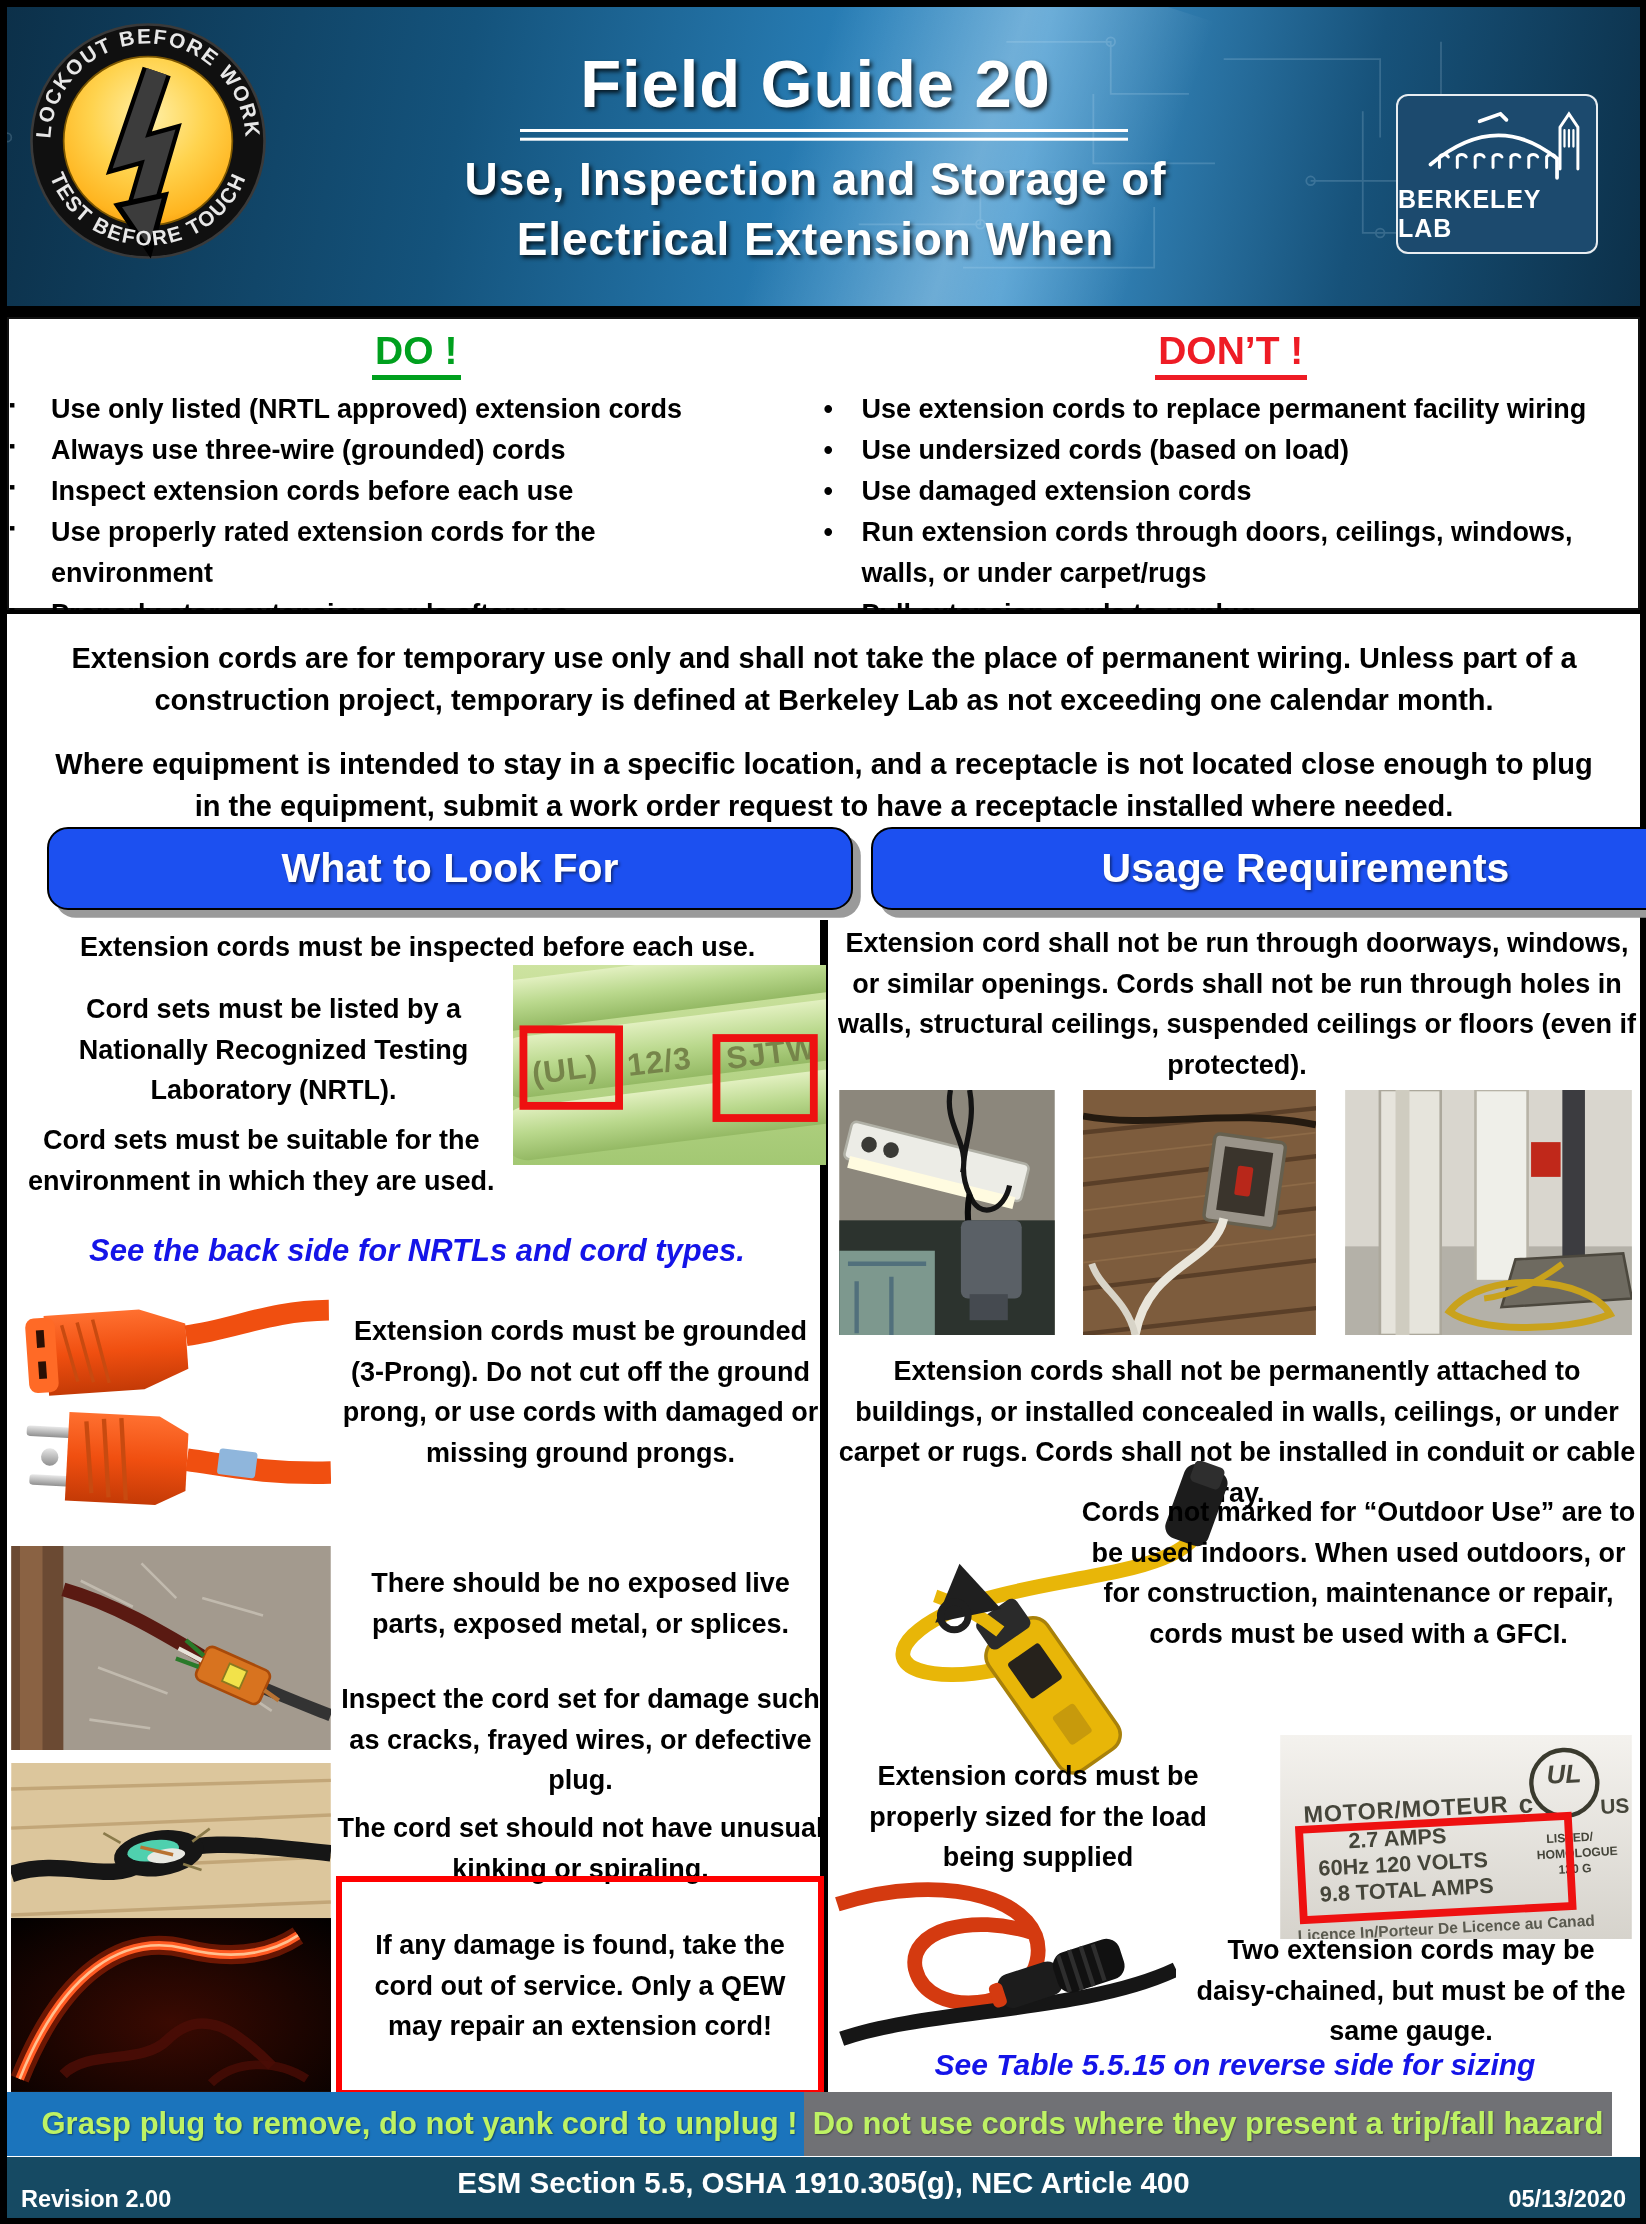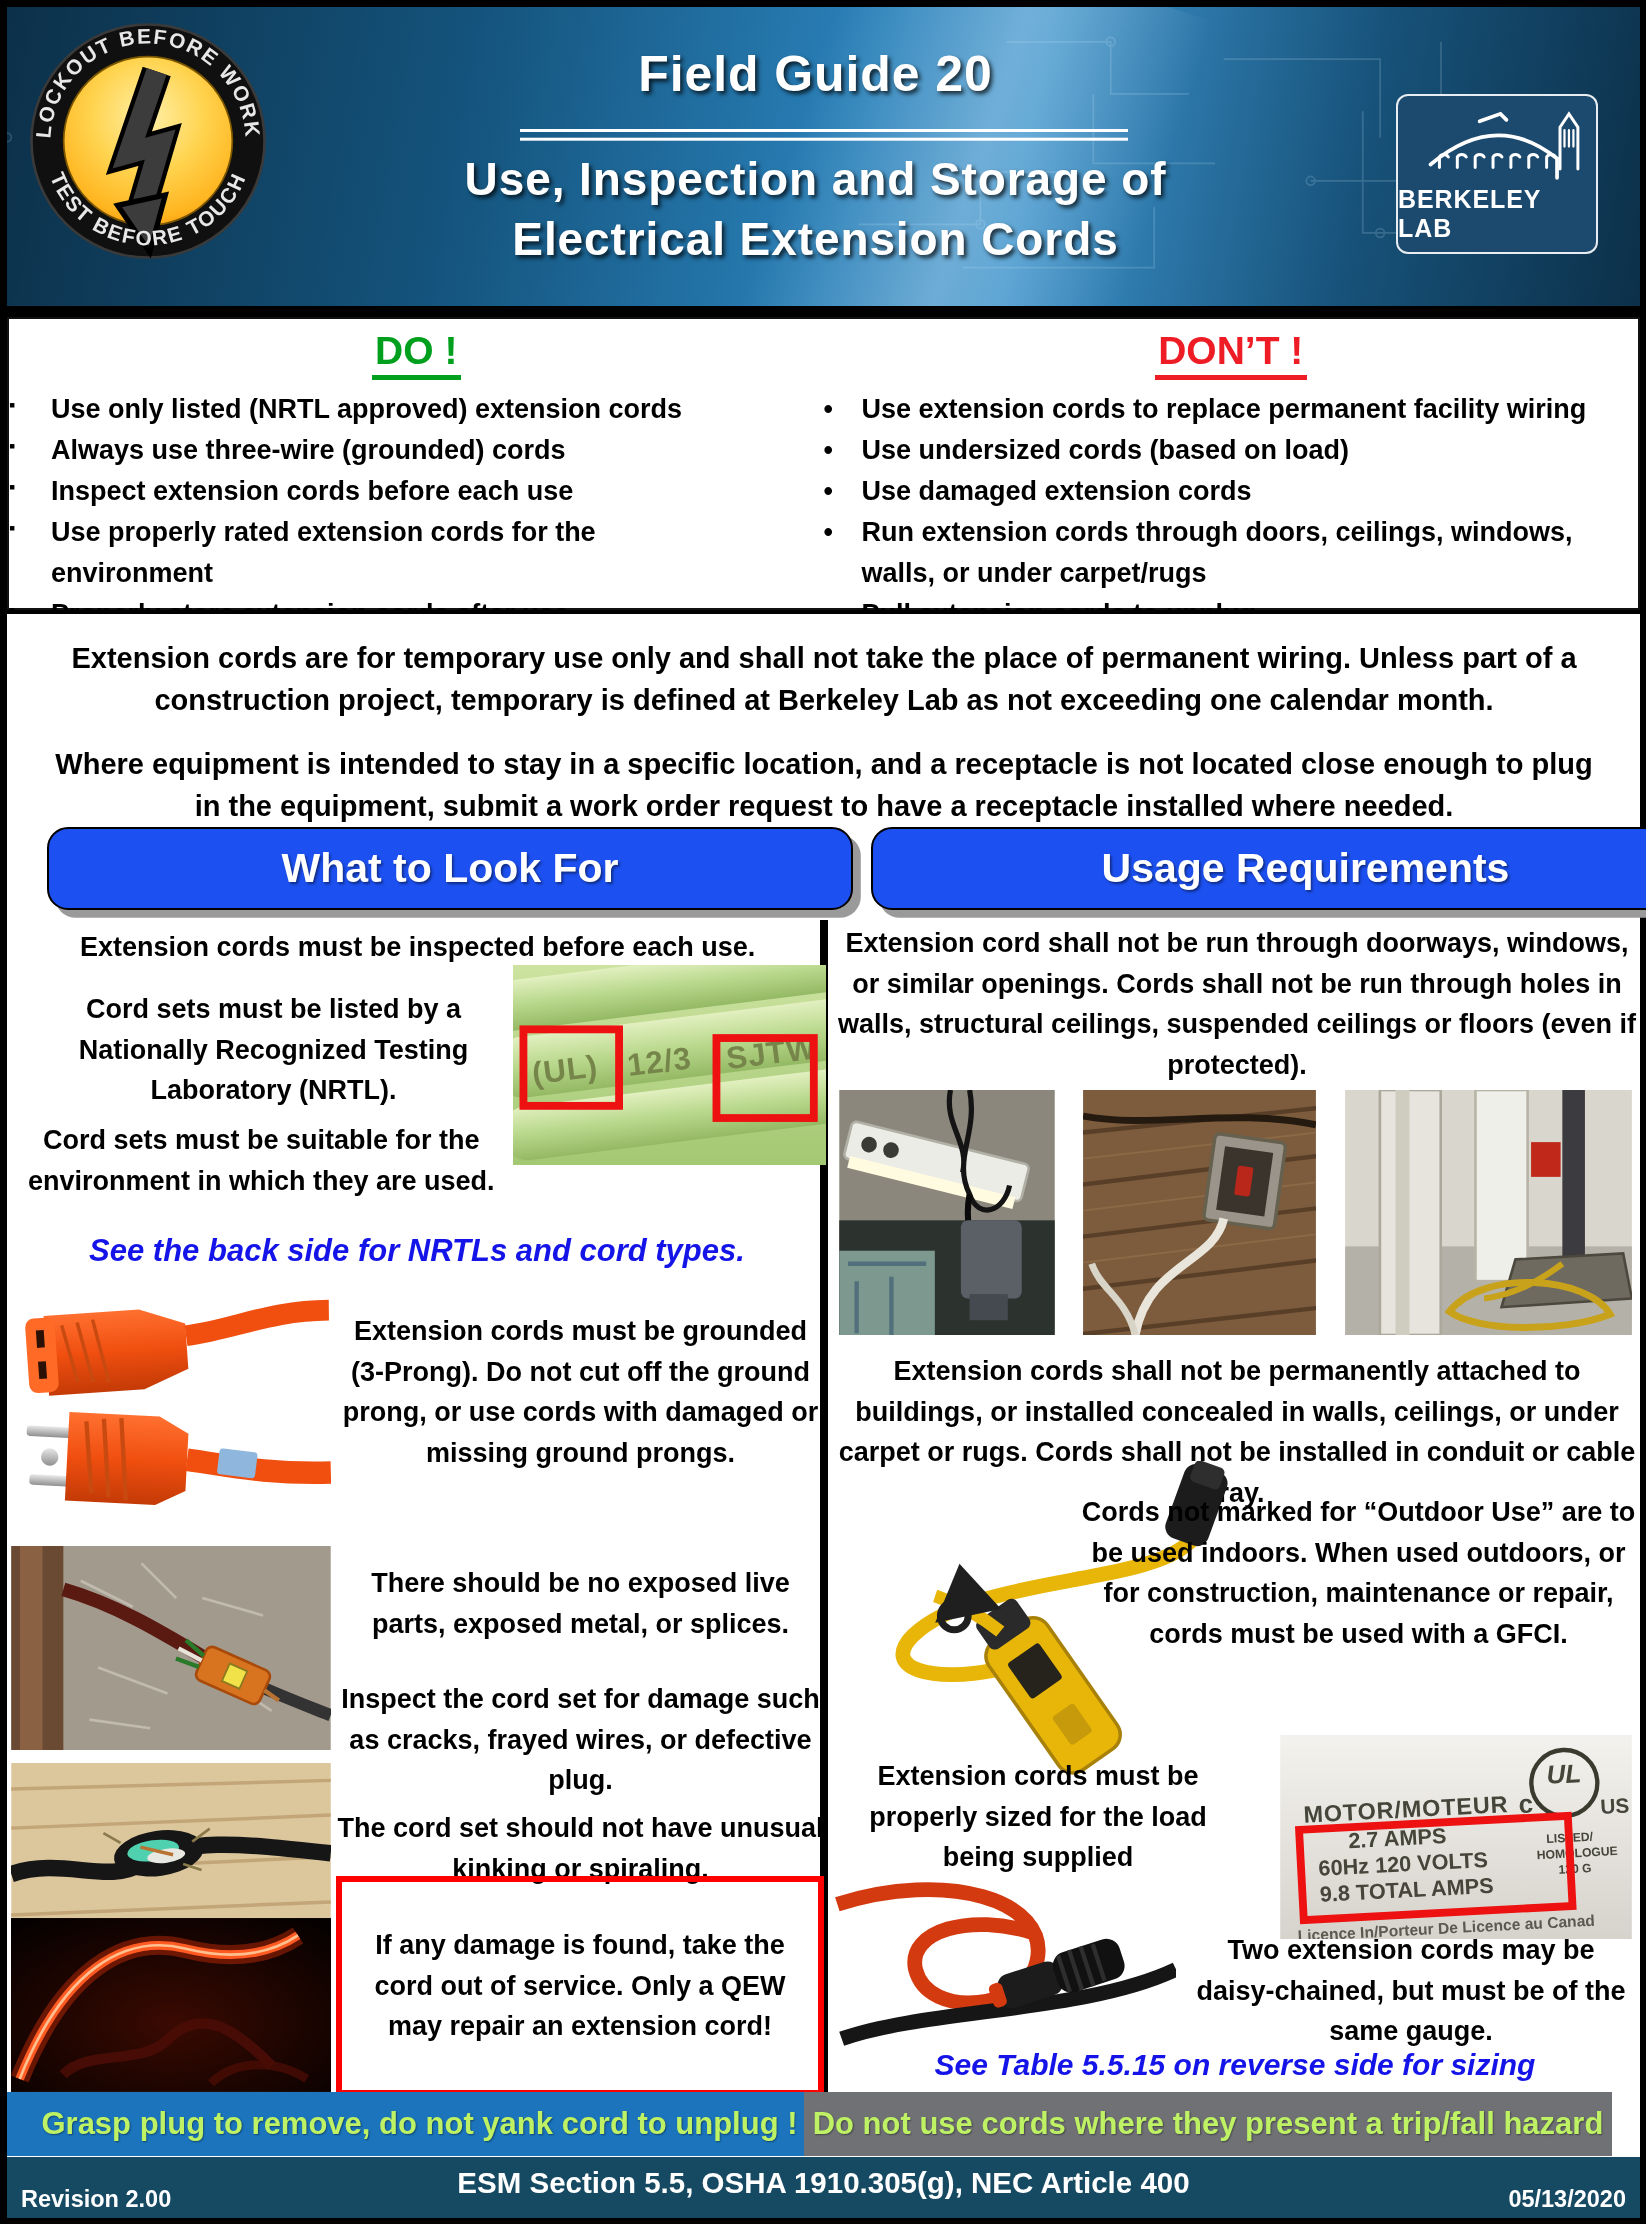--- a/index.html
+++ b/index.html
@@ -6,21 +6,21 @@
   .page{position:relative;width:1647px;height:2225px;background:#000;overflow:hidden;
         font-family:"Liberation Sans",sans-serif;font-weight:bold;color:#000;}
   .abs{position:absolute;}
   .txt{position:absolute;font-weight:bold;text-align:center;}
 
   
   .header{position:absolute;left:7px;top:7px;width:1633px;height:299px;
           background:linear-gradient(100deg,#0c3049 0%,#14537c 28%,#2a81ba 52%,#3c93cc 62%,#17527a 82%,#0c3049 100%);
           overflow:hidden;}
   .hdr-title{position:absolute;left:287px;top:38px;width:1043px;text-align:center;
-             font-size:50px;color:#fff;text-shadow:2.6px 2.6px 4.3px rgba(0,0,0,0.75);letter-spacing:0.9px;}
+             font-size:67px;color:#fff;text-shadow:2.6px 2.6px 4.3px rgba(0,0,0,0.75);letter-spacing:0.9px;}
   .hdr-sep{position:absolute;left:513px;top:122px;width:608px;height:2.6px;background:#fff;box-shadow:0 8.7px 0 #fff;}
   .hdr-sub{position:absolute;left:287px;top:143px;width:1043px;text-align:center;
            font-size:46px;line-height:1.3;color:#fff;text-shadow:2.6px 2.6px 4.3px rgba(0,0,0,0.75);letter-spacing:0.9px;}
   .badge{position:absolute;left:21px;top:14px;width:240px;height:240px;}
   .lablogo{position:absolute;left:1389px;top:87px;width:202px;height:160px;background:#1c4a6e;
            border:2.6px solid rgba(255,255,255,0.9);border-radius:12px;box-sizing:border-box;
            display:flex;flex-direction:column;align-items:center;justify-content:flex-end;padding-bottom:8.7px;}
   .lablogo-text{color:#fff;font-size:25px;letter-spacing:0.9px;}
 
   
@@ -115,21 +115,21 @@
       </text>
       <text font-size="24" fill="#e8e8e8" letter-spacing="2">
         <textPath href="#arcB" startOffset="50%" text-anchor="middle">TEST BEFORE TOUCH</textPath>
       </text>
     </svg>
 
     <div class="hdr-title">Field Guide 20</div>
     <div class="hdr-sep"></div>
     <div class="hdr-sub">
       <div>Use, Inspection and Storage of</div>
-      <div>Electrical Extension Cords</div>
+      <div>Electrical Extension When</div>
     </div>
 
     <div class="lablogo">
       <svg width="183" height="101" viewBox="0 0 224 120">
         <g stroke="#fff" fill="none" stroke-width="5" stroke-linecap="round">
           <path d="M22,92 Q110,18 192,84"></path>
           <path d="M88,34 l28,-10 l8,8"></path>
           <g stroke-width="4">
             <path d="M34,96 v-14 a7,7 0 0 1 12,0"></path>
               <path d="M58,96 v-14 a7,7 0 0 1 12,0"></path>

